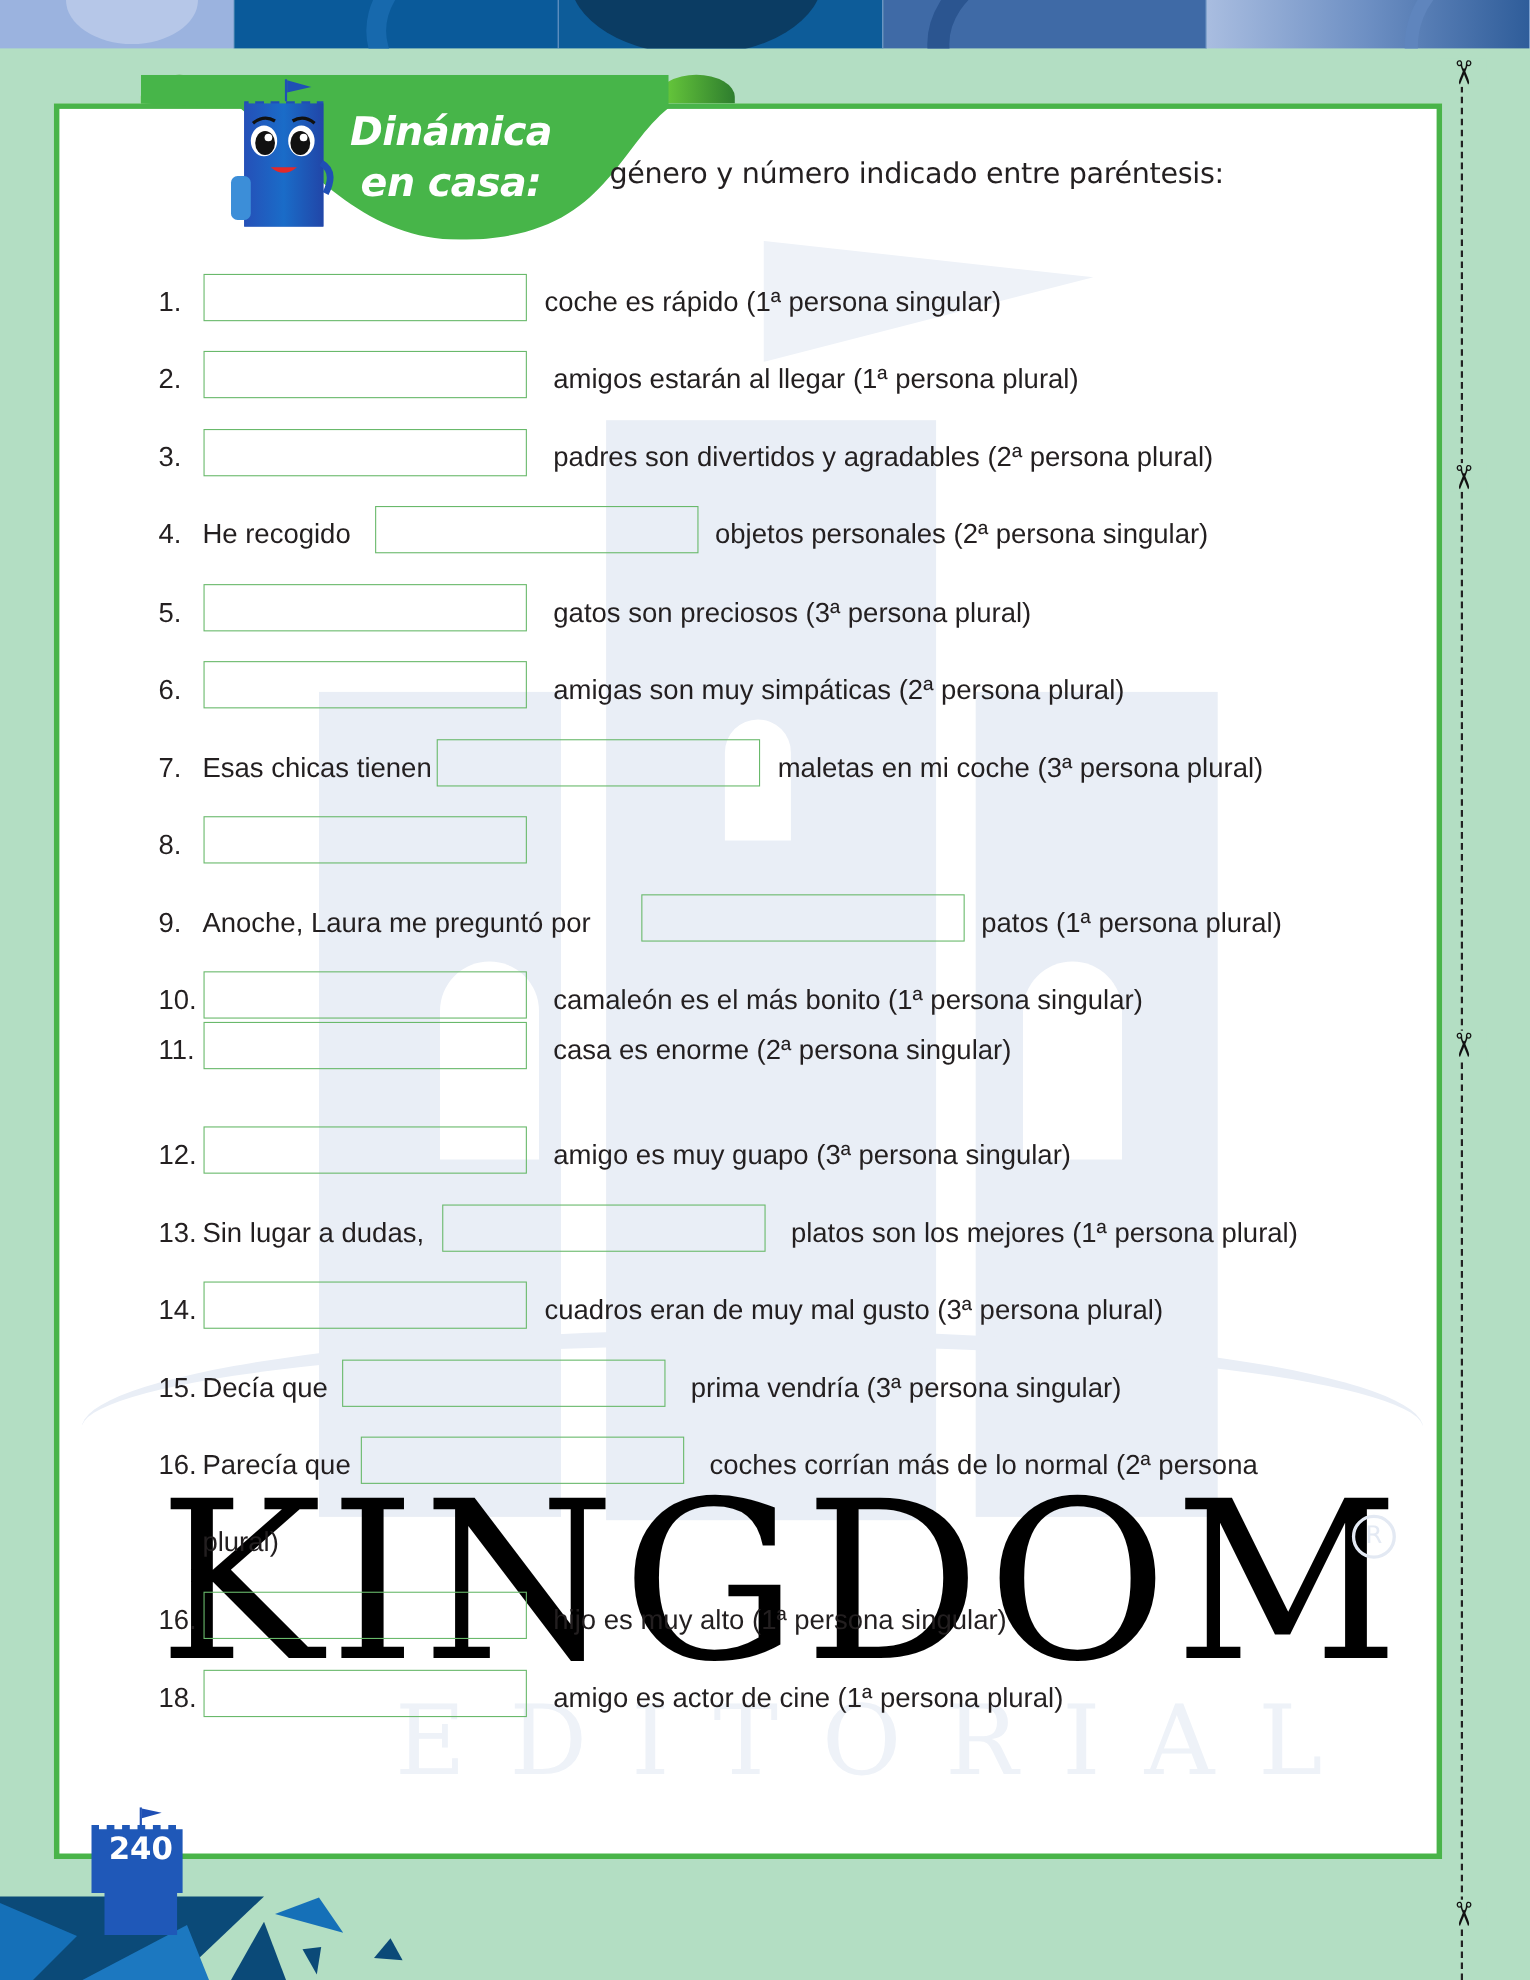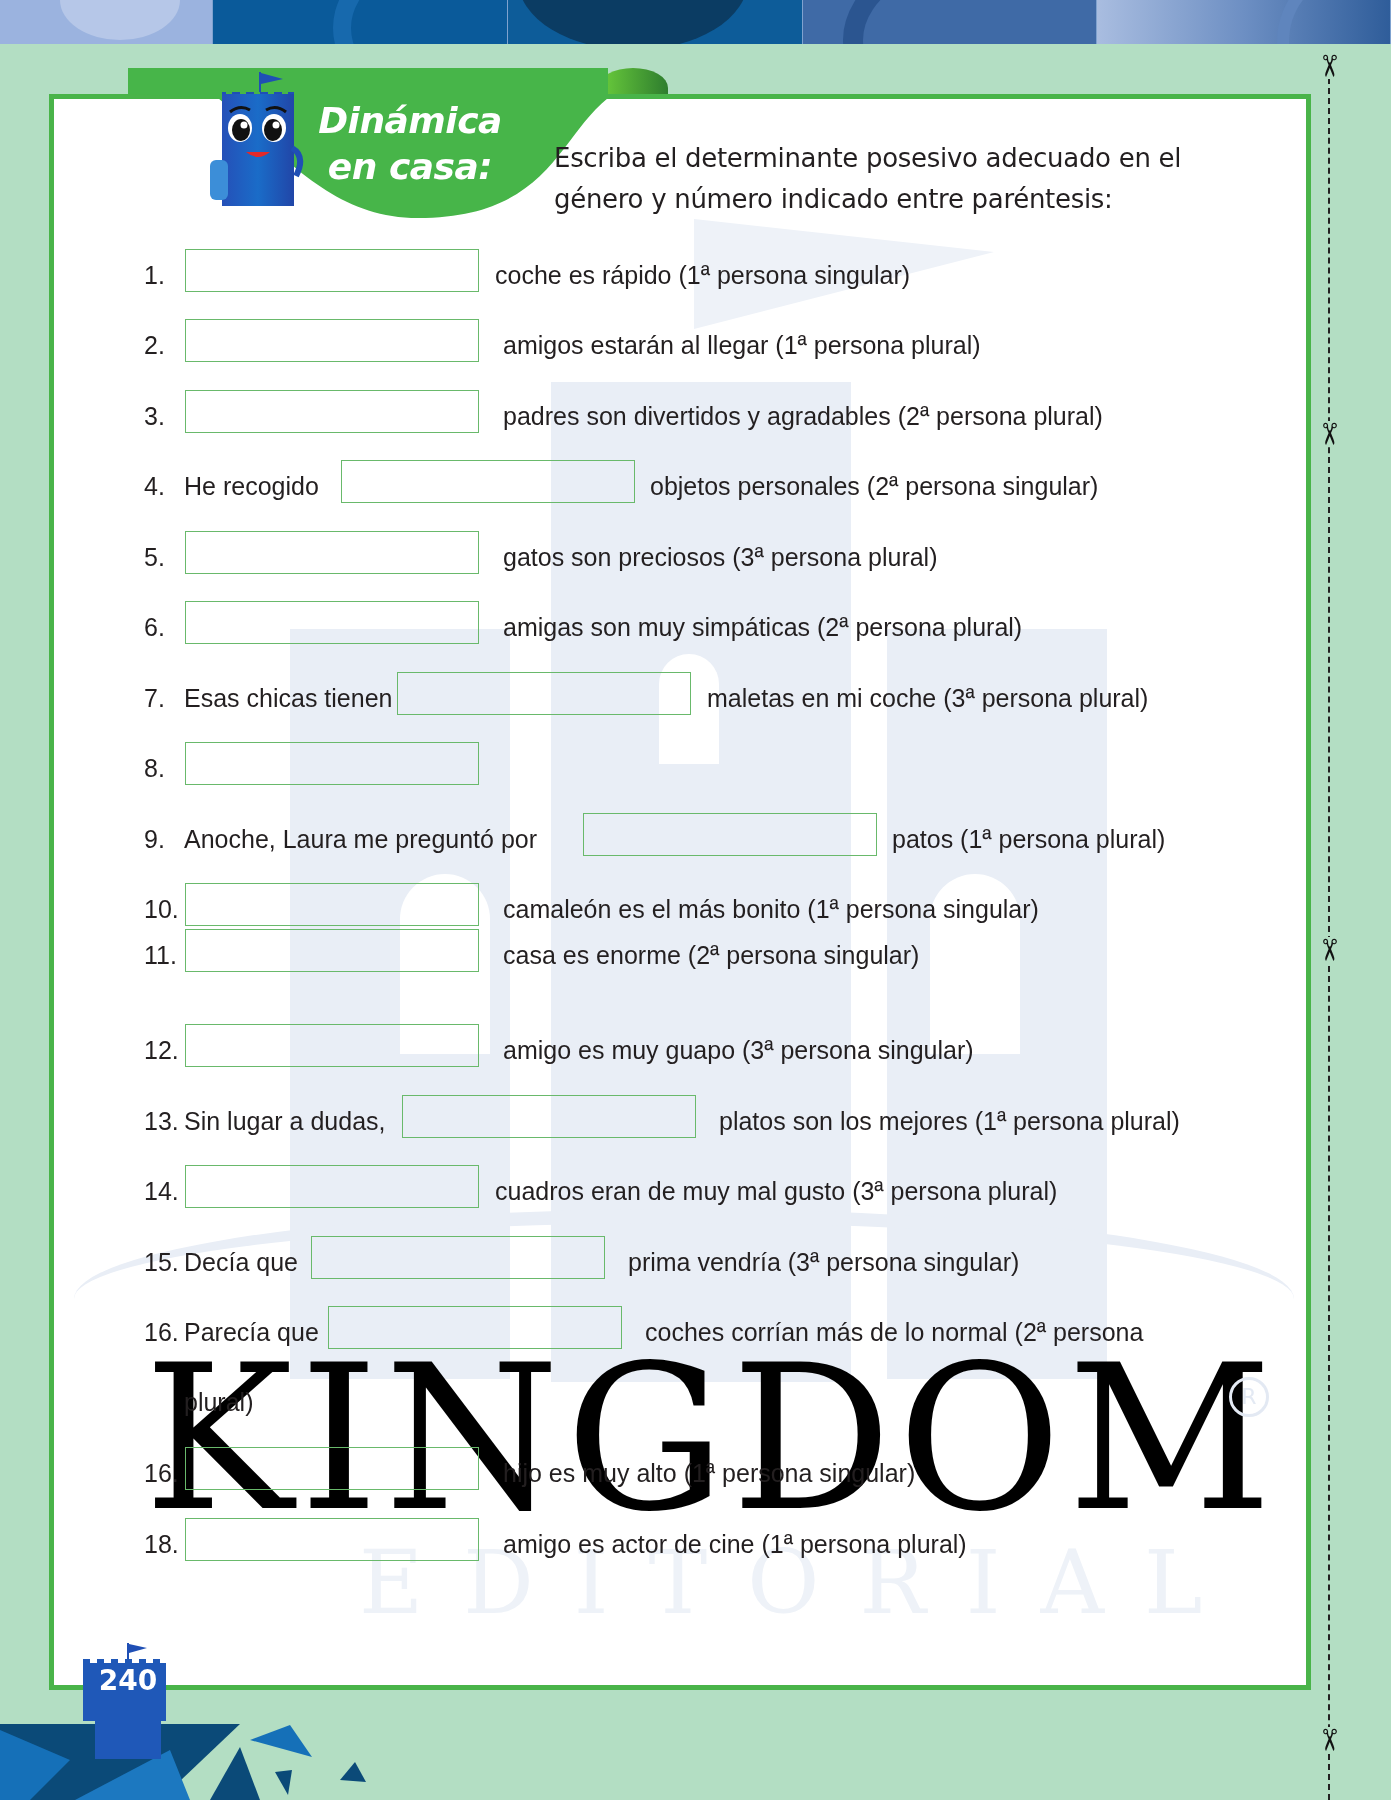--- a/index.html
+++ b/index.html
@@ -119,21 +119,20 @@
   <circle cx="68" cy="55" r="3.5" fill="#fff"></circle>
   <path d="M38 82 q12 10 24 0 z" fill="#e32929"></path>
   <rect x="2" y="90" width="18" height="40" rx="6" fill="#3c8ed8"></rect>
   <path d="M84 78 q14 8 4 28" stroke="#1f4fb5" stroke-width="6" fill="none"></path>
 </svg>
 <div class="title">
   <div>Dinámica</div>
   <div>en casa:</div>
 </div>
 <div class="instructions">
-  <div>Escriba el determinante posesivo adecuado en el</div>
   <div>género y número indicado entre paréntesis:</div>
 </div>
 
 <div class="row" style="top:249px;">
   <span class="num">1.</span>
   <div class="blank" style="left:185px;"></div>
   <span class="post" style="left:495px;">coche es rápido (1ª persona singular)</span>
 </div>
 
 <div class="row" style="top:319px;">

